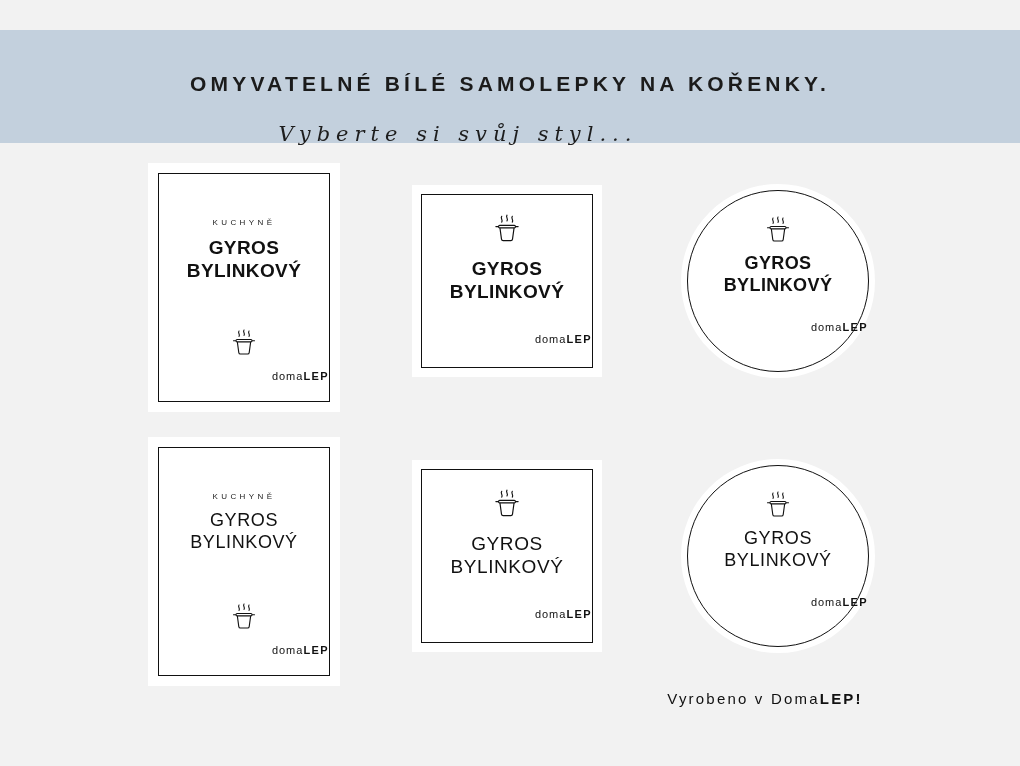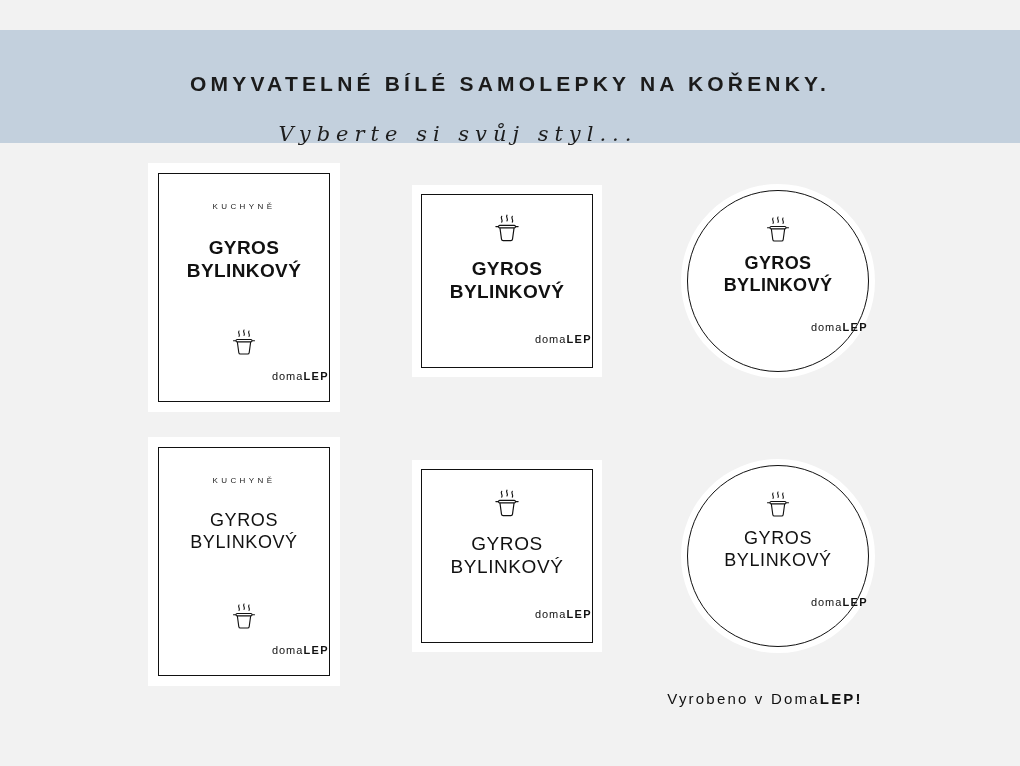--- a/index.html
+++ b/index.html
@@ -187,21 +187,21 @@
   #card-circle-thin .inner {
     width: 100%;
     height: 100%;
     border: 1.4px solid #111;
     border-radius: 50%;
     box-sizing: border-box;
     position: relative;
   }
 
   
-  .rect-kuchyne { position: absolute; left: 0; top: 28px; width: 100%; }
+  .rect-kuchyne { position: absolute; left: 0; top: 44px; width: 100%; }
   .rect-title   { position: absolute; left: 0; top: 62px; width: 100%; font-size: 19px; }
   .rect-title.thin { font-size: 18px; }
   .rect-icon    { position: absolute; left: 0; top: 152px; width: 100%; }
   .rect-brand   { position: absolute; left: 0; top: 196px; width: 100%; }
 
   
   .sq-icon  { position: absolute; left: 0; top: 16px; width: 100%; }
   .sq-title { position: absolute; left: 0; top: 62px; width: 100%; font-size: 19px; }
   .sq-title.thin { font-size: 19px; }
   .sq-brand { position: absolute; left: 0; top: 138px; width: 100%; }

